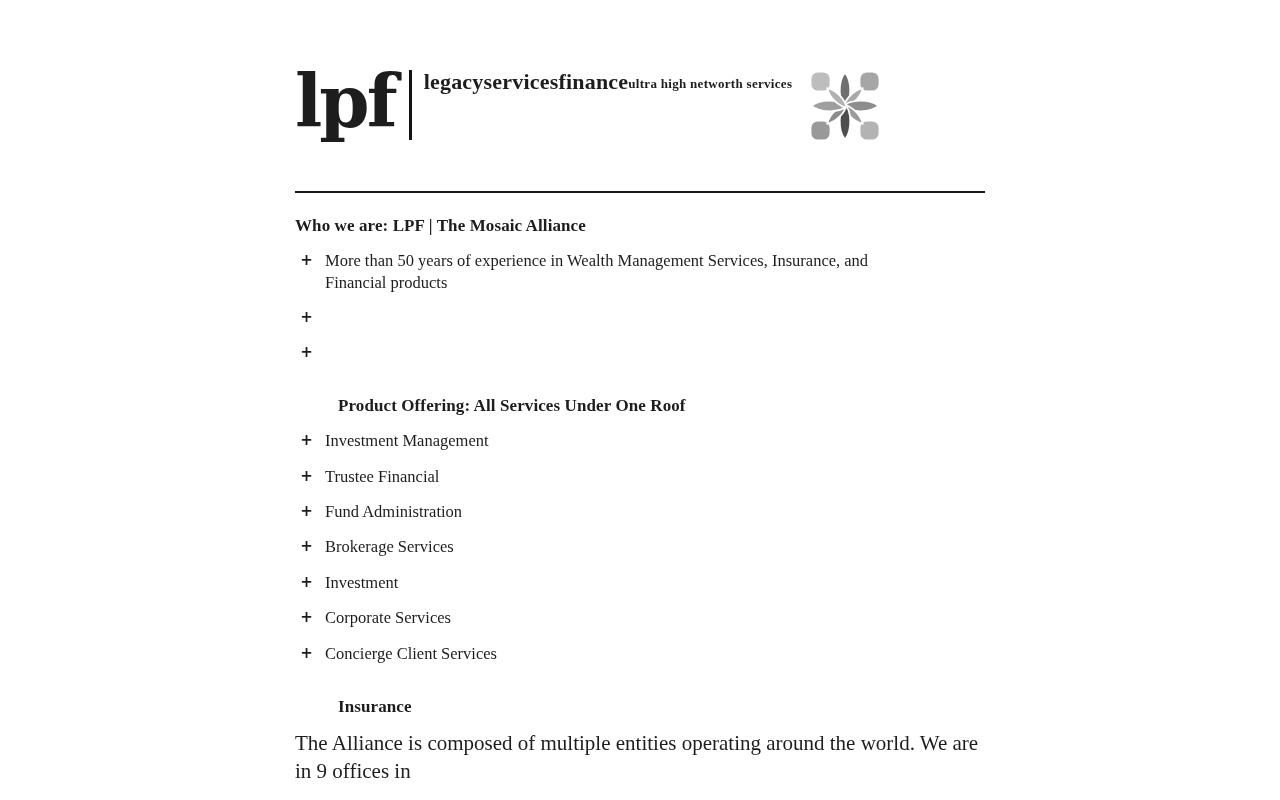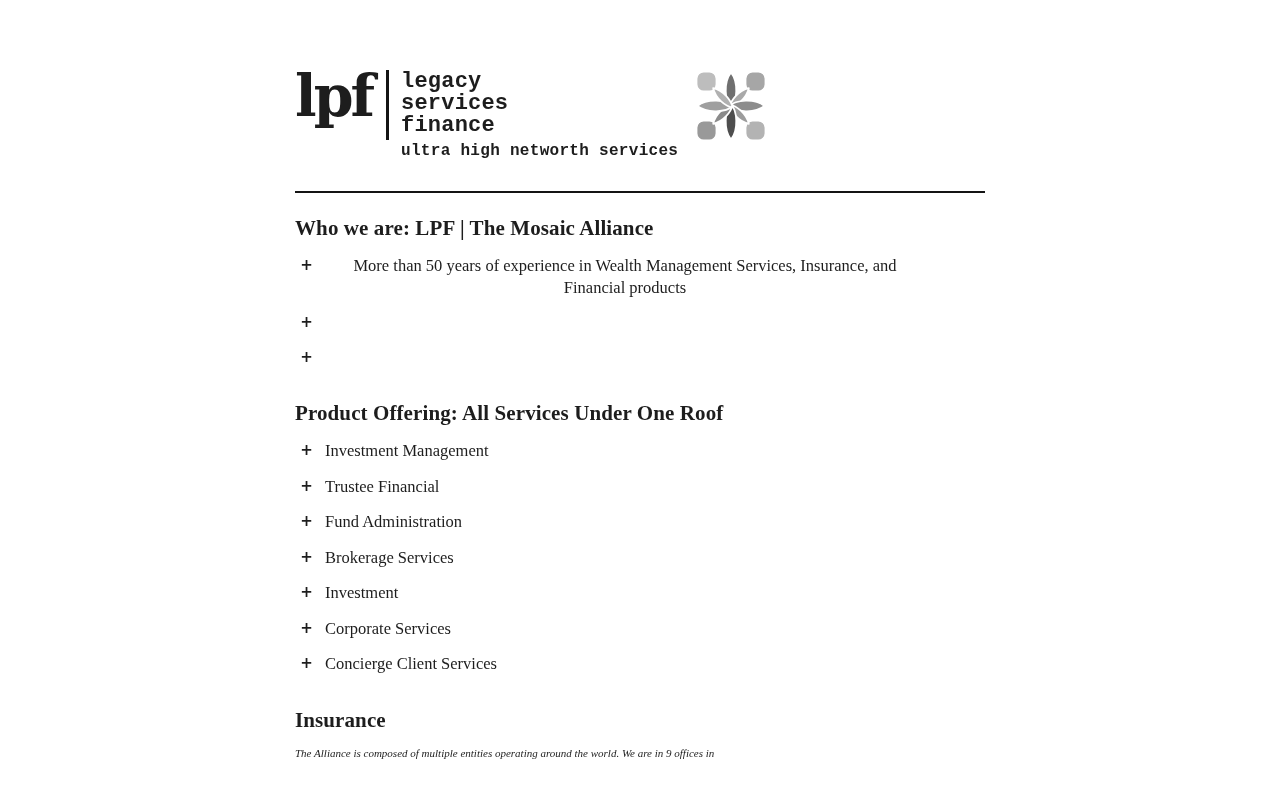--- a/index.html
+++ b/index.html
@@ -23,74 +23,74 @@
 
   
   .logo-row {
     display: flex;
     align-items: flex-start;
     height: 77px;
   }
   .monogram {
     font-family: "DejaVu Serif", serif;
     font-weight: bold;
-    font-size: 57px;
+    font-size: 72px;
     line-height: 0.78;
     letter-spacing: -3px;
     margin-top: 6px;
   }
   .logo-divider {
     width: 3px;
     height: 70px;
     background: #141414;
     margin: 2px 12px 0 14px;
     flex: none;
   }
   .name-block {
     display: flex;
-    flex-direction: column;
+    flex-direction: row;
     padding-top: 3px;
-    font-family: Liberation Mono, monospace;
   }
   .name-line {
     font-weight: bold;
     font-size: 22px;
     line-height: 1.0;
     letter-spacing: 0.2px;
   }
   .tagline {
     font-weight: bold;
-    font-size: 16px;
+    font-size: 13px;
     letter-spacing: 0.3px;
     margin-top: 5px;
     white-space: nowrap;
   }
   .flower {
     margin-left: 18px;
     margin-top: 2px;
     flex: none;
   }
 
   
   .rule {
     border: none;
     border-top: 2px solid #141414;
     margin: 46px 0 0 0;
   }
 
   
   .section-heading {
-    font-size: 21px;
+    font-size: 17px;
     font-weight: bold;
     line-height: 1.3;
     margin: 22px 0 0 0;
     letter-spacing: 0.1px;
   }
   .section-heading.mt-large {
     margin-top: 32px;
+    margin-left: 43px;
   }
   .plus-list {
     list-style: none;
     margin: 13px 0 0 0;
     padding: 0;
   }
   .plus-item {
     display: flex;
     align-items: flex-start;
     margin: 0 0 14px 0;
@@ -102,27 +102,25 @@
     font-weight: bold;
     font-size: 15px;
     line-height: 21px;
     width: 13px;
     margin: 0 12px 0 5px;
     flex: none;
     text-align: center;
   }
   .item-text.wrap-text {
     max-width: 600px;
-    text-align: center;
   }
   .body-par {
-    font-size: 11px;
+    font-size: 21px;
     line-height: 1.32;
     margin: 12px 0 5px 0;
-    font-style: italic;
   }
 </style>
 </head>
 <body>
 
 <div class="page">
 
   <div class="logo-row">
     <div class="monogram">lpf</div>
     <div class="logo-divider"></div>

